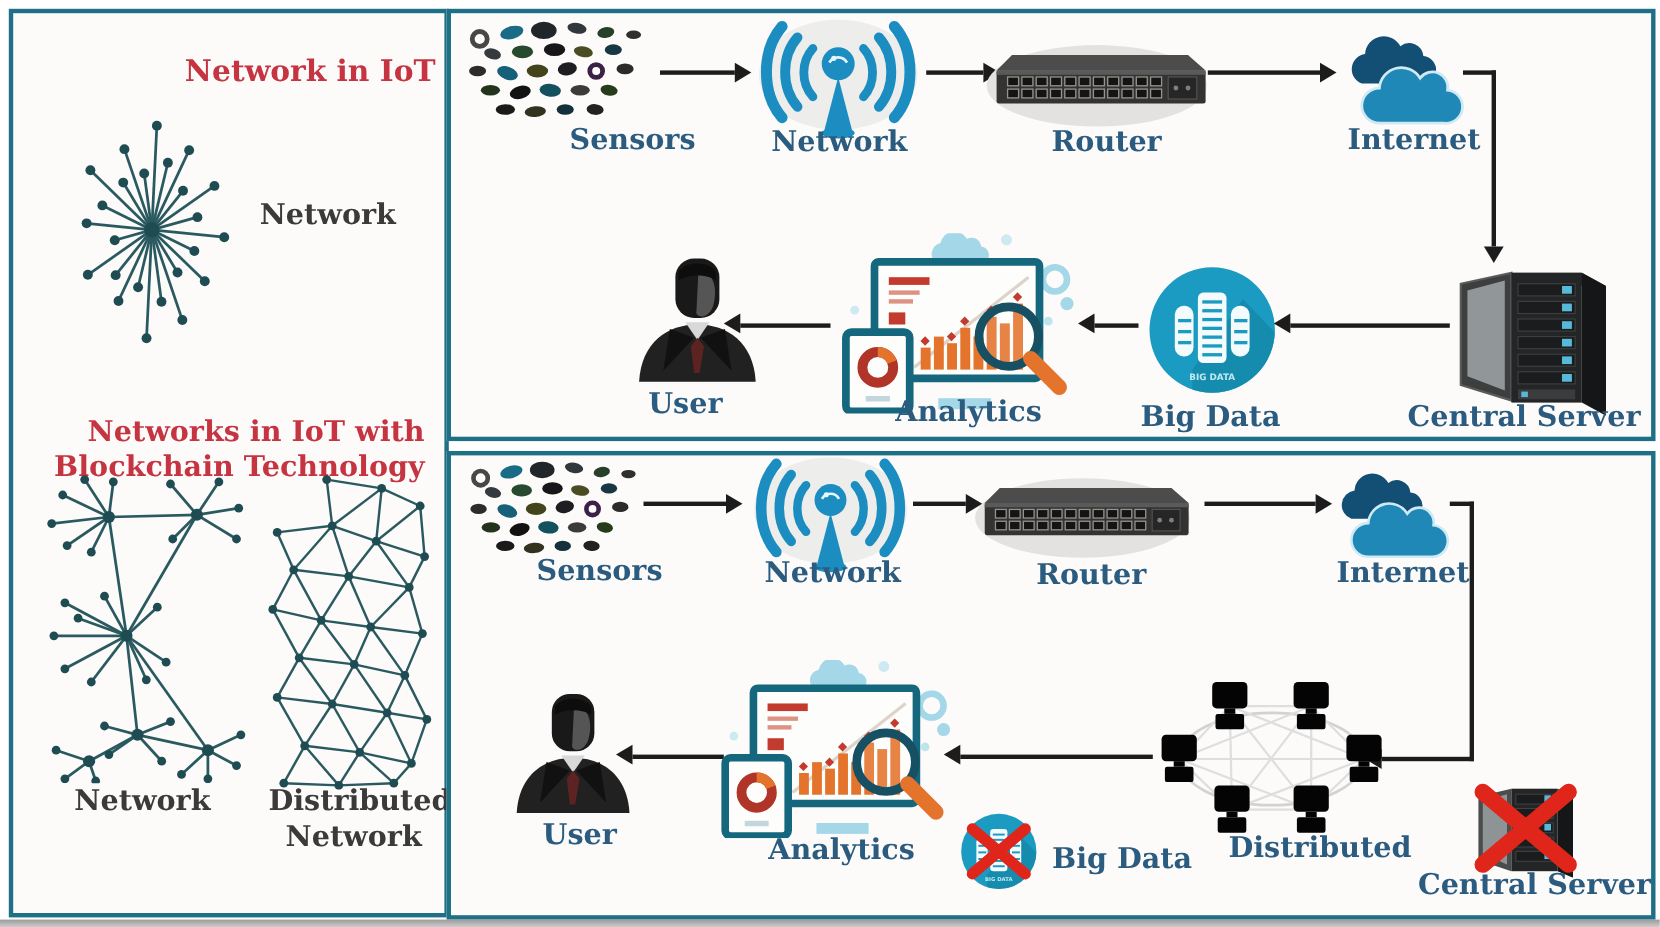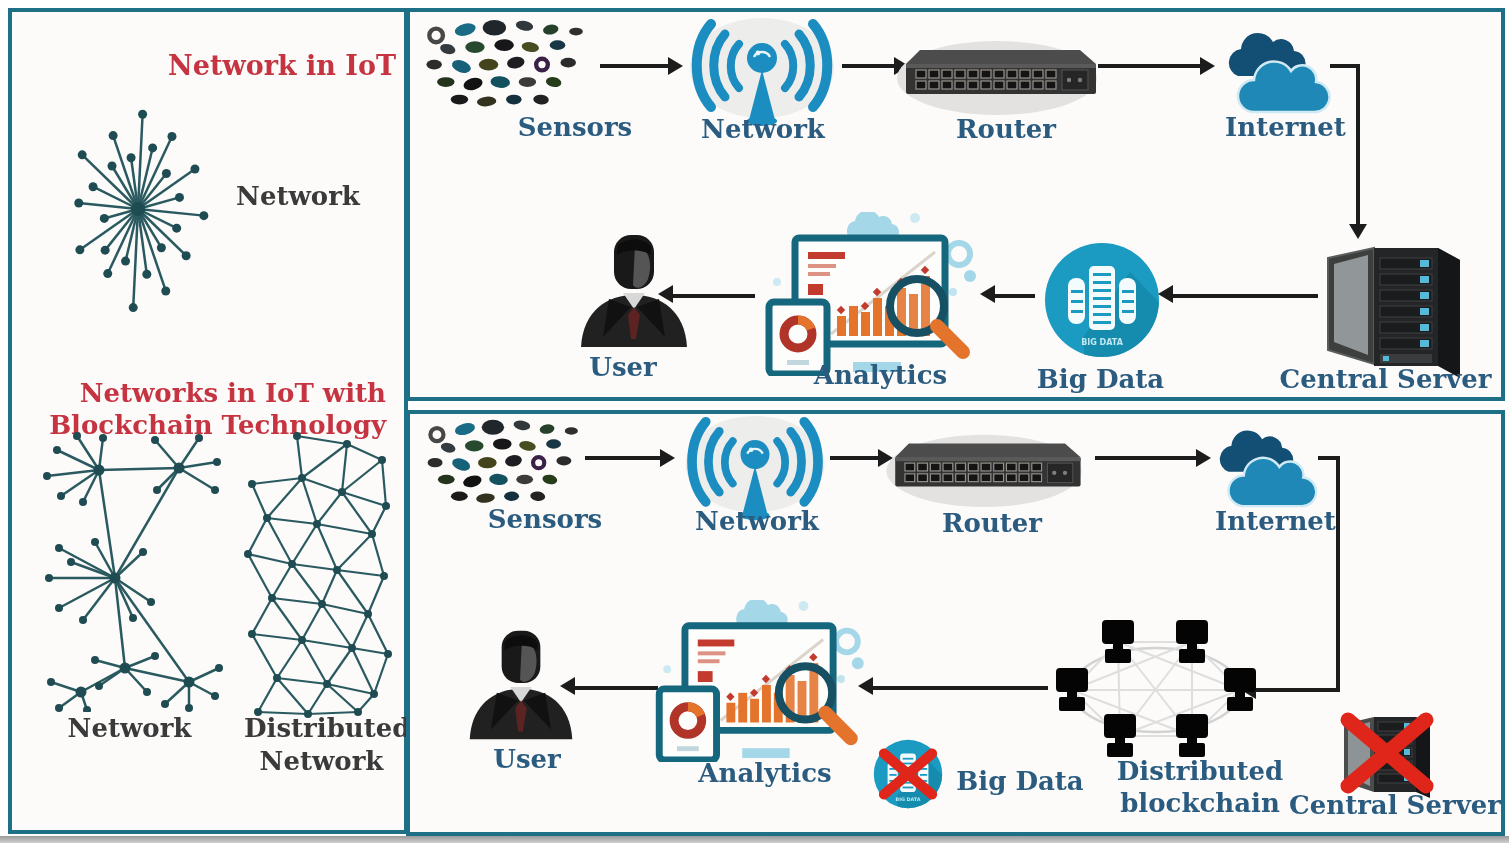--- a/index.html
+++ b/index.html
@@ -702,21 +702,20 @@
     <svg class="icon" style="left:462px;top:324px;width:72px;height:72px;">
         <use href="#icon-bigdata-crossed"></use>
       </svg>
     <div class="nlabel" style="left:530px;top:352px;width:160px;">Big Data</div>
 
     <svg class="icon" style="left:640px;top:206px;width:212px;height:160px;">
         <use href="#icon-blockchain"></use>
       </svg>
     <div class="nlabel" style="left:695px;top:342px;width:190px;">
       <span class="ln">Distributed</span>
-      <span class="ln">blockchain</span>
     </div>
 
     <svg class="icon" style="left:930px;top:296px;width:100px;height:88px;">
         <use href="#icon-server-crossed"></use>
       </svg>
     <div class="nlabel" style="left:875px;top:376px;width:220px;">Central Server</div>
   </section>
 
   <div class="bottom-strip"></div>
 </div>

